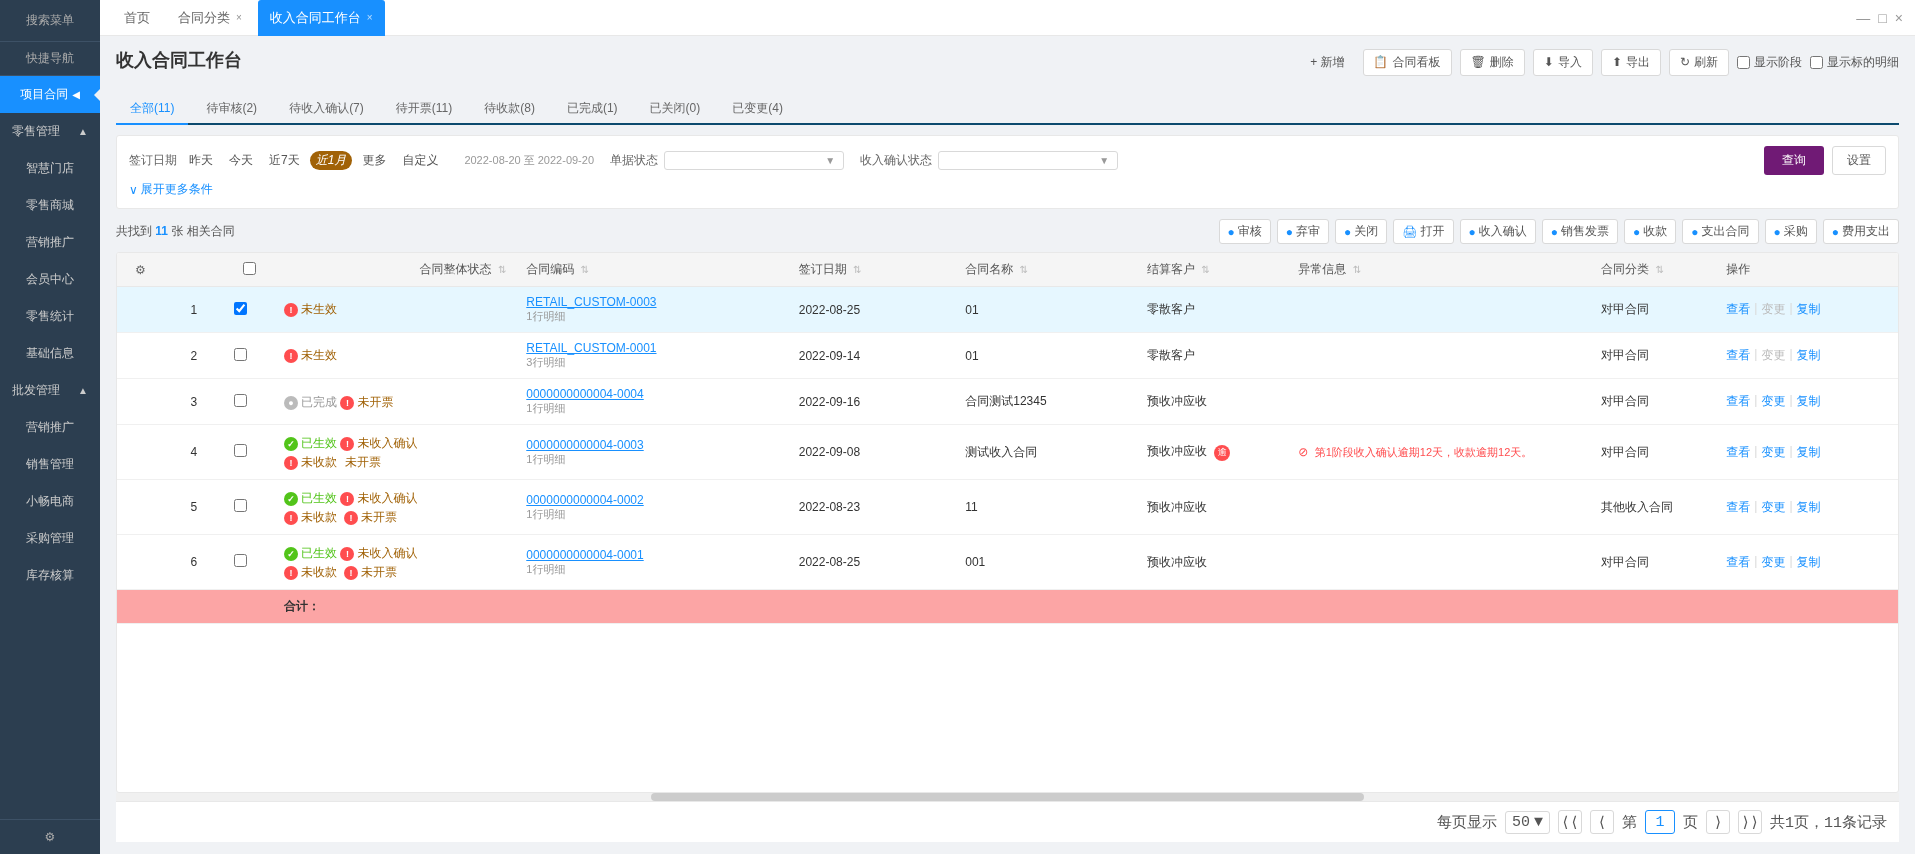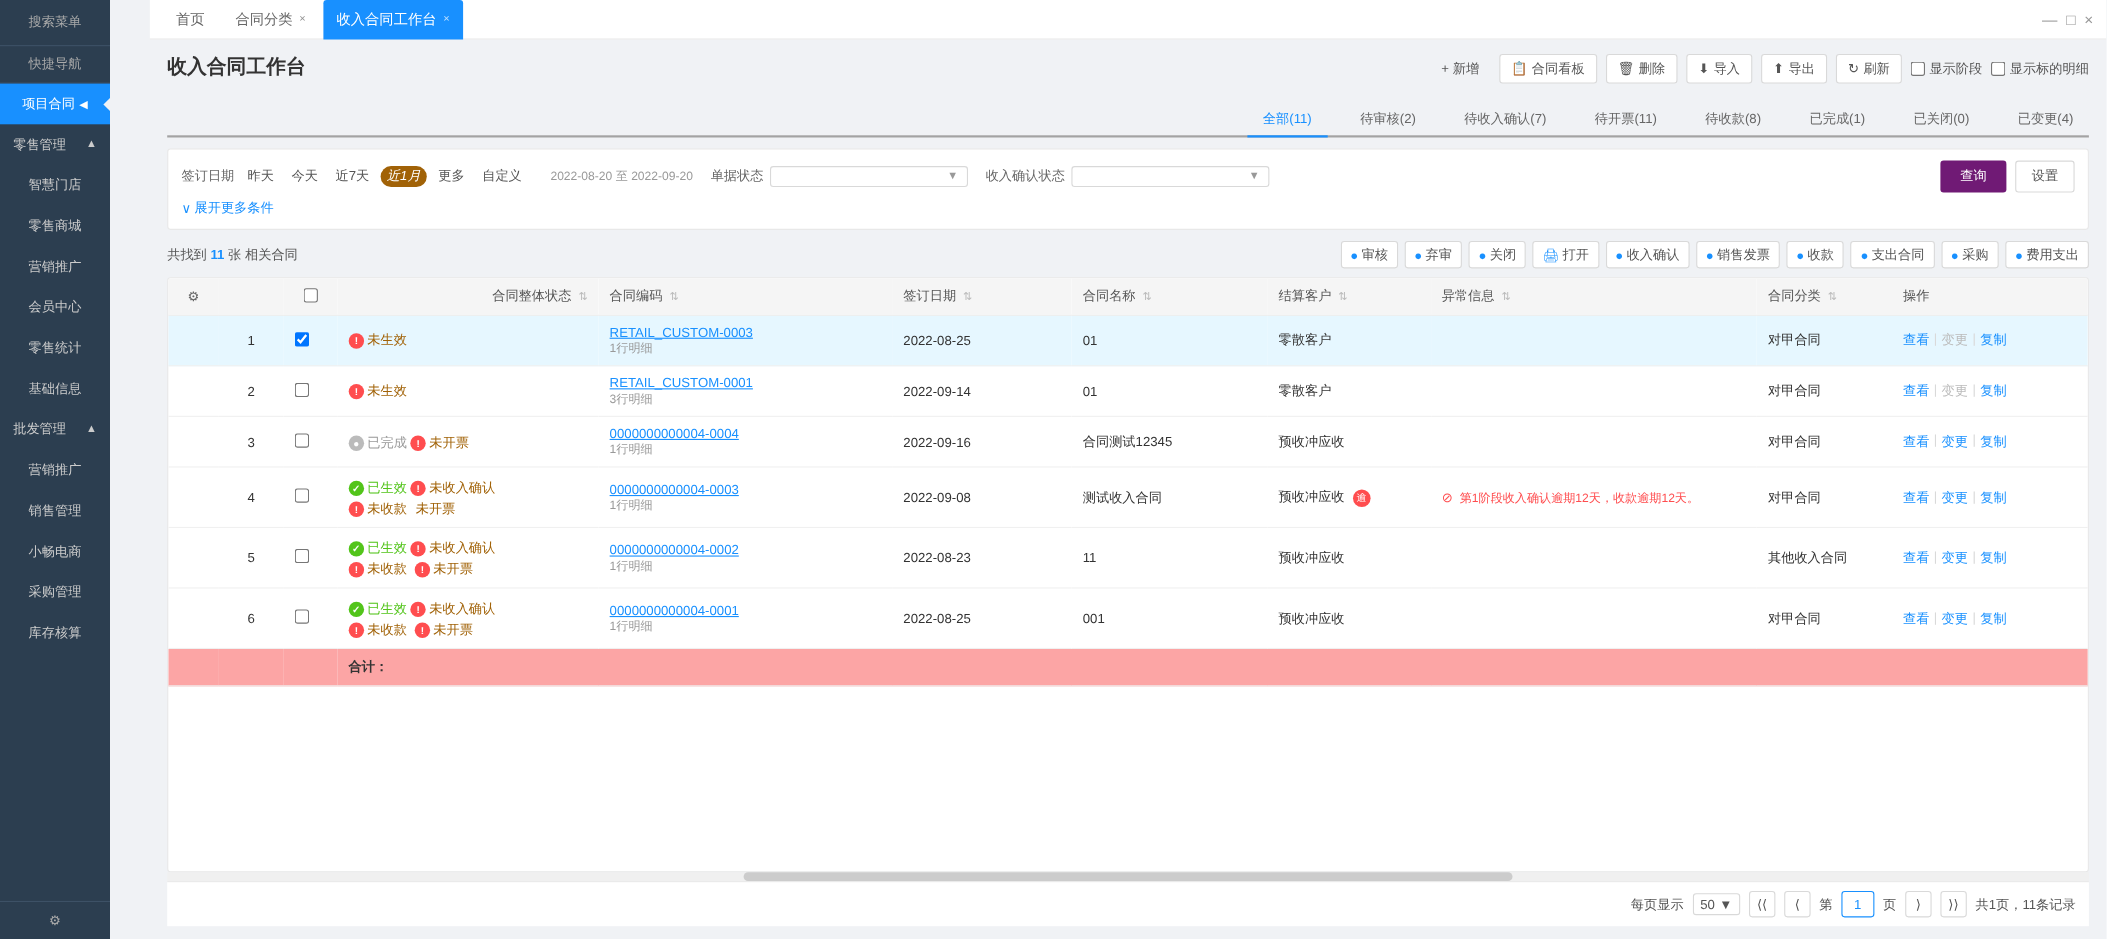--- a/index.html
+++ b/index.html
@@ -10,21 +10,21 @@
     .sidebar-search { padding: 12px 8px; color: #aaa; font-size: 12px; text-align: center; border-bottom: 1px solid #3d5166; cursor: pointer; }
     .sidebar-nav { padding: 8px; color: #aaa; font-size: 12px; text-align: center; border-bottom: 1px solid #3d5166; cursor: pointer; }
     .sidebar-item { padding: 10px 8px; color: #ccc; font-size: 12px; text-align: center; cursor: pointer; display: flex; align-items: center; justify-content: center; gap: 4px; }
     .sidebar-item.active { background: #1890ff; color: #fff; position: relative; }
     .sidebar-item.active::after { content: ''; position: absolute; right: 0; top: 50%; transform: translateY(-50%); border: 6px solid transparent; border-right-color: #f0f2f5; }
     .sidebar-item.has-arrow { justify-content: space-between; padding: 10px 12px; }
     .sidebar-item .arrow { font-size: 10px; }
     .sidebar-bottom { margin-top: auto; padding: 10px 8px; color: #aaa; text-align: center; border-top: 1px solid #3d5166; cursor: pointer; }
 
     
-    .main { flex: 1; display: flex; flex-direction: column; overflow: hidden; background: #f0f2f5; margin-left: 36px; }
+    .main { flex: 1; display: flex; flex-direction: column; overflow: hidden; background: #f0f2f5; }
 
     
     .top-tabs { background: #fff; display: flex; align-items: center; padding: 0 12px; height: 36px; border-bottom: 1px solid #e8e8e8; gap: 4px; }
     .top-tab { padding: 6px 12px; font-size: 13px; color: #666; cursor: pointer; border-radius: 3px 3px 0 0; display: flex; align-items: center; gap: 6px; height: 36px; }
     .top-tab.active { background: #1890ff; color: #fff; }
     .top-tab .close-btn { font-size: 10px; opacity: 0.7; }
     .top-tab-actions { margin-left: auto; display: flex; gap: 8px; color: #999; font-size: 14px; cursor: pointer; }
 
     
     .page-content { flex: 1; padding: 12px 16px; overflow: hidden; display: flex; flex-direction: column; }
@@ -33,21 +33,21 @@
     .page-title { font-size: 18px; font-weight: bold; color: #333; margin-bottom: 12px; }
 
     
     .toolbar { display: flex; align-items: center; gap: 8px; margin-bottom: 8px; flex-wrap: wrap; }
     .toolbar-btn { display: flex; align-items: center; gap: 4px; padding: 4px 10px; font-size: 12px; color: #555; cursor: pointer; border: none; background: none; }
     .toolbar-btn.primary { background: #fff; border: 1px solid #d9d9d9; border-radius: 3px; }
     .show-stages { display: flex; align-items: center; gap: 4px; font-size: 12px; color: #555; }
     .show-stages input { cursor: pointer; }
 
     
-    .status-tabs { display: flex; gap: 16px; border-bottom: 2px solid #a3a3a3; margin-bottom: 10px; justify-content: flex-end; }
+    .status-tabs { display: flex; gap: 4px; border-bottom: 2px solid #0c4a6e; margin-bottom: 10px; }
     .status-tab { padding: 6px 14px; font-size: 12px; color: #666; cursor: pointer; border-bottom: 2px solid transparent; margin-bottom: -2px; }
     .status-tab.active { color: #1890ff; border-bottom-color: #1890ff; font-weight: 500; }
 
     
     .filter-area { background: #fff; border: 1px solid #e8e8e8; border-radius: 3px; padding: 10px 12px; margin-bottom: 10px; }
     .filter-row { display: flex; align-items: center; gap: 16px; flex-wrap: wrap; }
     .filter-item { display: flex; align-items: center; gap: 6px; font-size: 12px; }
     .filter-label { color: #666; white-space: nowrap; }
     .date-shortcuts { display: flex; gap: 4px; align-items: center; }
     .date-shortcut { padding: 1px 6px; color: #555; cursor: pointer; border-radius: 3px; font-size: 12px; }
@@ -83,21 +83,21 @@
     .sub-text { color: #999; font-size: 11px; }
     .op-btns { display: flex; gap: 4px; }
     .op-btn { color: #1890ff; cursor: pointer; font-size: 12px; }
     .op-sep { color: #d9d9d9; }
     .warning-text { color: #ff4d4f; font-size: 11px; }
     .warning-icon { color: #ff4d4f; margin-right: 3px; }
     .urge-badge { background: #ff4d4f; color: #fff; border-radius: 50%; width: 16px; height: 16px; display: inline-flex; align-items: center; justify-content: center; font-size: 9px; margin-left: 4px; }
     .footer-row td { background: #fca5a5; font-weight: bold; color: #333; }
 
     
-    .pagination { display: flex; align-items: center; gap: 8px; padding: 8px 12px; background: #fff; border-top: 1px solid #e8e8e8; font-size: 12px; color: #555; justify-content: flex-end; }
+    .pagination { display: flex; align-items: center; gap: 8px; padding: 8px 12px; background: #fff; border-top: 1px solid #e8e8e8; font-size: 15px; color: #555; justify-content: flex-end; font-family: Liberation Mono, monospace; }
     .page-select { display: flex; align-items: center; gap: 4px; border: 1px solid #d9d9d9; border-radius: 3px; padding: 2px 6px; cursor: pointer; }
     .page-btn { width: 24px; height: 24px; display: flex; align-items: center; justify-content: center; border: 1px solid #d9d9d9; border-radius: 3px; cursor: pointer; color: #555; }
     .page-num { min-width: 30px; height: 24px; display: flex; align-items: center; justify-content: center; border: 1px solid #1890ff; border-radius: 3px; color: #1890ff; padding: 0 6px; }
 
     .col-num { width: 40px; text-align: center; }
     .col-check { width: 30px; text-align: center; }
     .col-status { width: 160px; text-align: right; }
     .col-code { width: 180px; }
     .col-date { width: 110px; }
     .col-name { width: 120px; }

